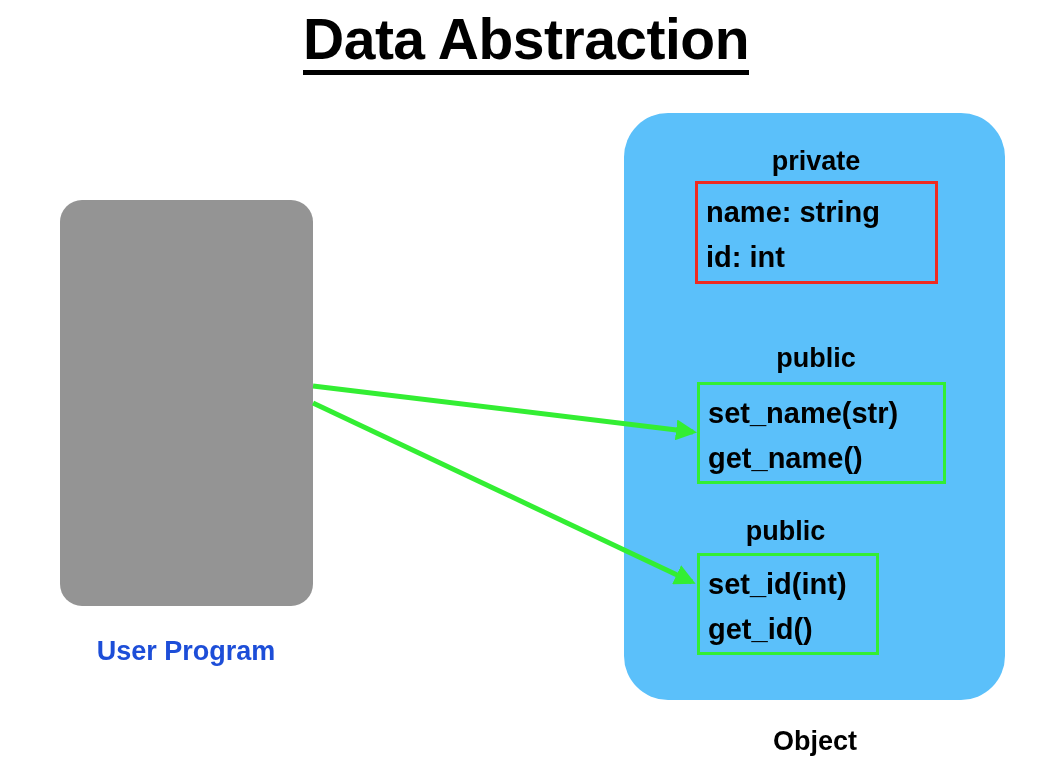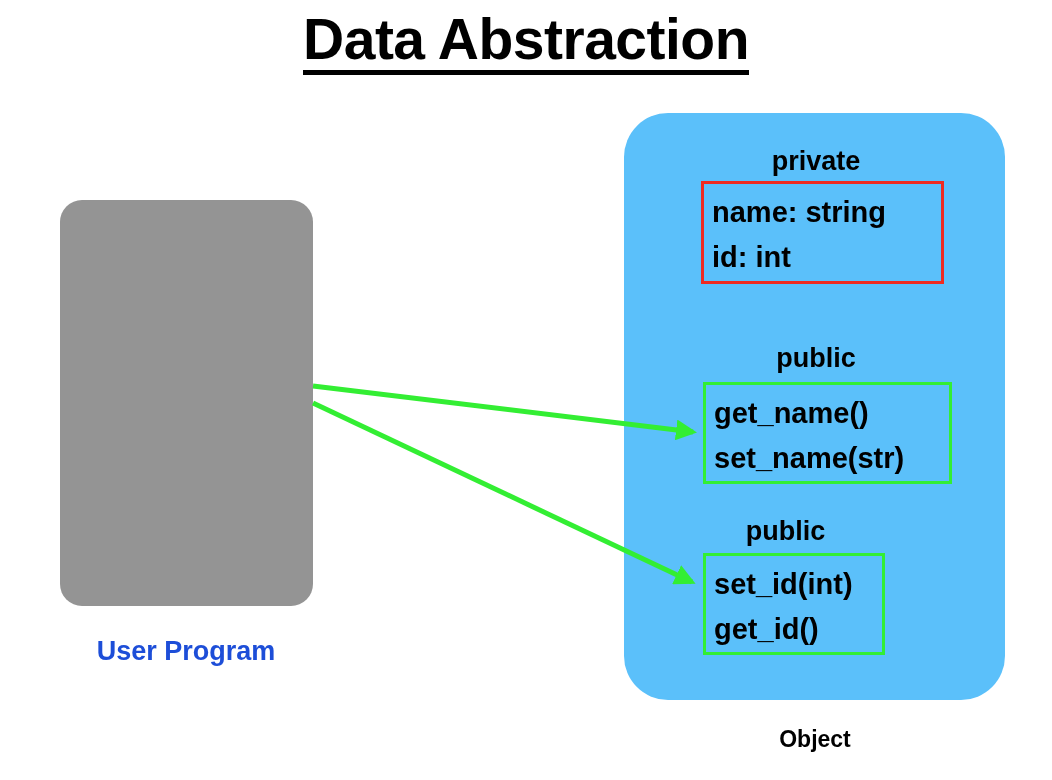--- a/index.html
+++ b/index.html
@@ -64,21 +64,21 @@
     height: 587px;
     background: #5bc0fa;
     border-radius: 44px;
   }
   #object-label {
     position: absolute;
     left: 665px;
     top: 726px;
     width: 300px;
     text-align: center;
-    font-size: 23px;
+    font-size: 27px;
     font-weight: bold;
     color: #000000;
   }
 
   
   .section-caption {
     position: absolute;
     font-size: 27px;
     font-weight: bold;
     color: #000000;
@@ -87,21 +87,20 @@
   }
   #caption-private { left: 695px; top: 146px; width: 242px; }
   #caption-public-1 { left: 695px; top: 343px; width: 242px; }
   #caption-public-2 { left: 695px; top: 516px; width: 181px; }
 
   
   .member-box {
     position: absolute;
     box-sizing: border-box;
     padding: 6px 12px 0 8px;
-    margin-left: 6px;
   }
   .member-line {
     font-size: 29px;
     font-weight: bold;
     color: #000000;
     line-height: 45px;
     white-space: nowrap;
   }
 
   #private-members {
@@ -149,22 +148,22 @@
 <div id="object-box"></div>
 
 <div class="section-caption" id="caption-private">private</div>
 <div class="member-box" id="private-members">
   <div class="member-line">name: string</div>
   <div class="member-line">id: int</div>
 </div>
 
 <div class="section-caption" id="caption-public-1">public</div>
 <div class="member-box" id="public-members-1">
+  <div class="member-line">set_name(str)</div>
   <div class="member-line">get_name()</div>
-  <div class="member-line">set_name(str)</div>
 </div>
 
 <div class="section-caption" id="caption-public-2">public</div>
 <div class="member-box" id="public-members-2">
   <div class="member-line">set_id(int)</div>
   <div class="member-line">get_id()</div>
 </div>
 
 <div id="object-label">Object</div>
 

